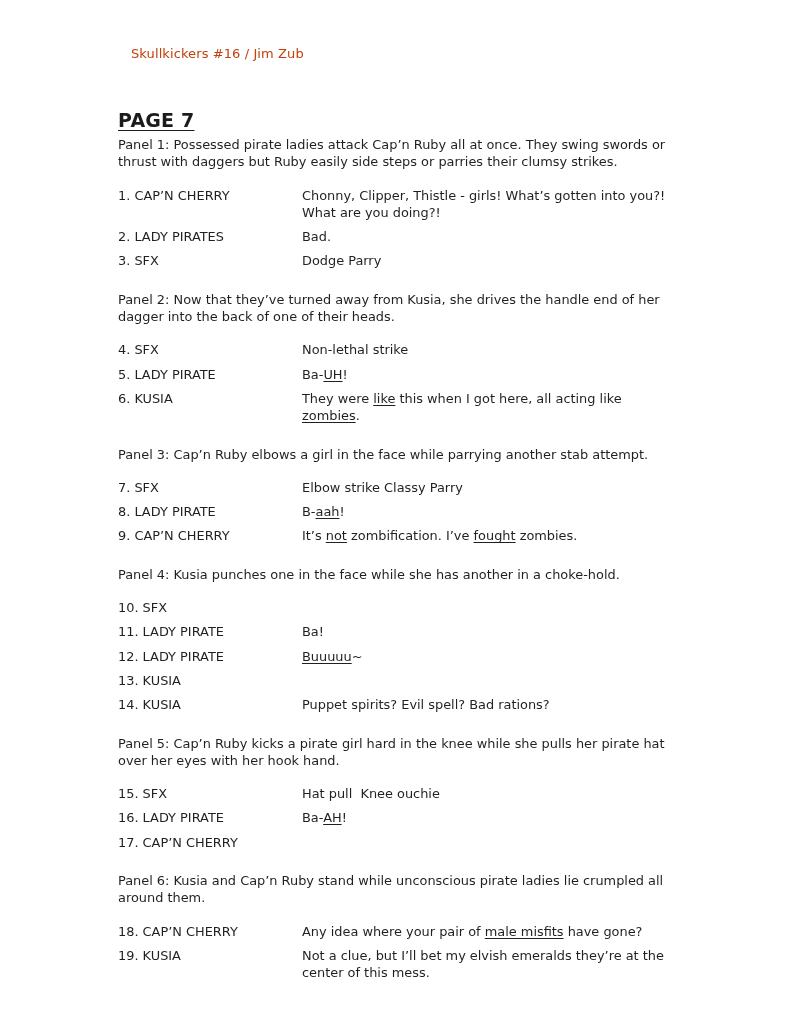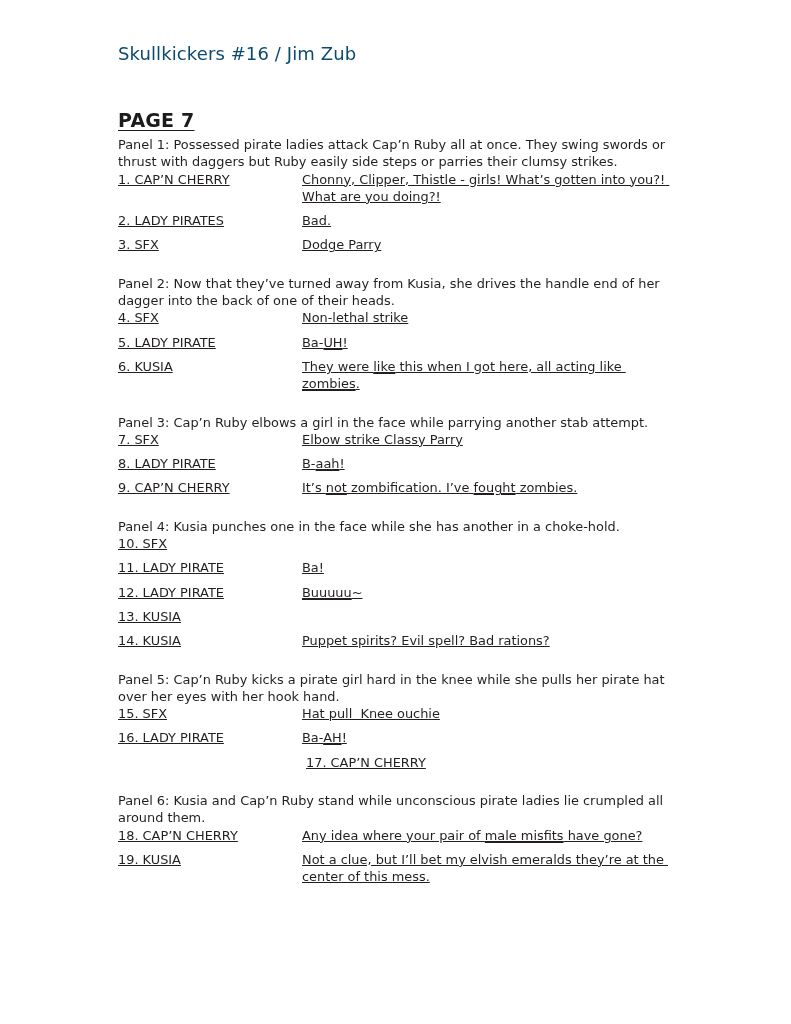--- a/index.html
+++ b/index.html
@@ -16,25 +16,25 @@
   }
   .page {
     position: relative;
     width: 791px;
     height: 1024px;
     background: #ffffff;
     overflow: hidden;
   }
   .doc-header {
     position: absolute;
-    left: 118px;
+    left: 131px;
     top: 46px;
-    font-size: 18px;
+    font-size: 13px;
     line-height: 16px;
-    color: #0c4a6e;
+    color: #c2410c;
     letter-spacing: 0.1px;
     white-space: nowrap;
   }
   .body-block {
     position: absolute;
     left: 118px;
     top: 108px;
     width: 560px;
   }
   .page-heading {
@@ -59,32 +59,31 @@
     font-size: 12.9px;
     line-height: 17.3px;
     margin: 0;
     color: #231f20;
     text-align: left;
   }
   .panel-desc .panel-label {
     font-weight: normal;
   }
   .lines {
-    margin-top: 0;
-    text-decoration: underline;
+    margin-top: 16px;
   }
   .line {
     display: flex;
     align-items: flex-start;
     font-size: 12.9px;
     line-height: 17.3px;
     margin-bottom: 7px;
     color: #231f20;
   }
-  .line:last-child { margin-bottom: 0; justify-content: center; }
+  .line:last-child { margin-bottom: 0; }
   .speaker {
     flex: 0 0 184px;
     width: 184px;
     white-space: pre;
   }
   .dialogue {
     flex: 1 1 auto;
     white-space: pre-wrap;
   }
   .dialogue u, .speaker u {

